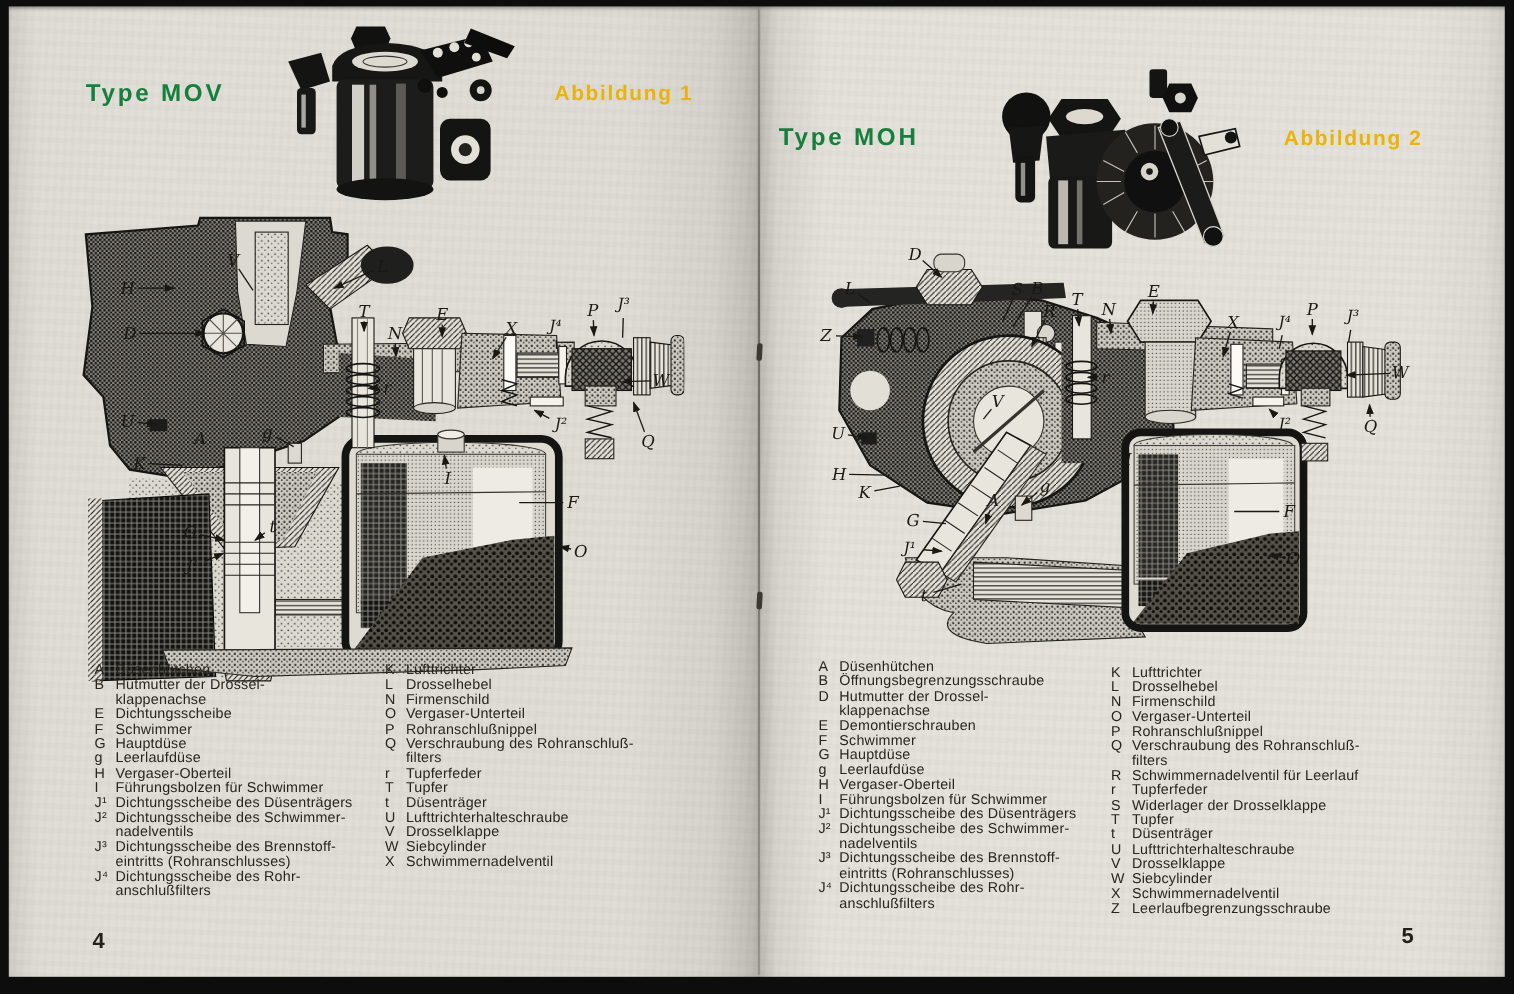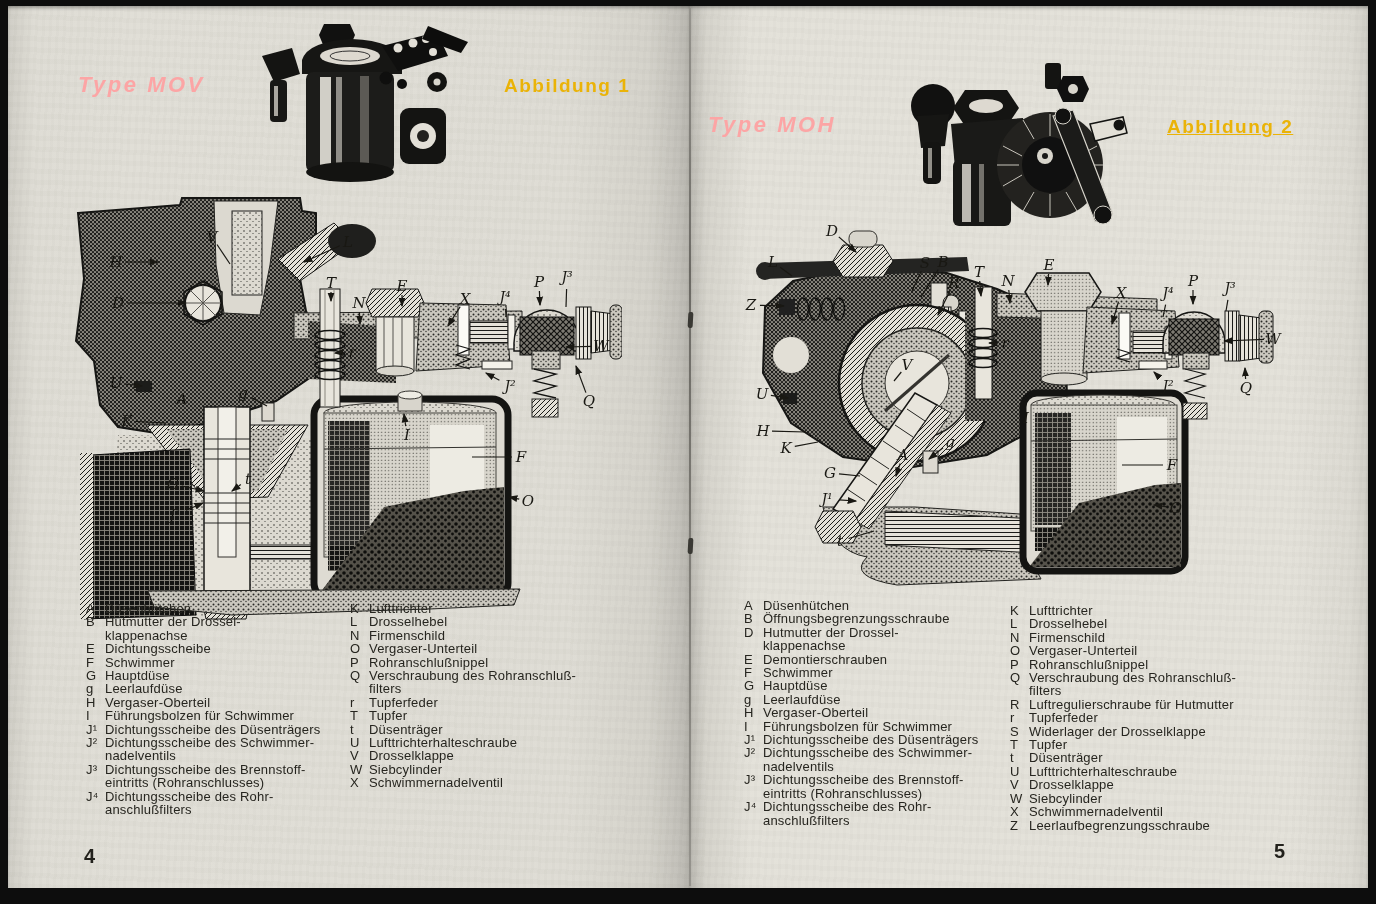--- a/index.html
+++ b/index.html
@@ -21,21 +21,21 @@
     box-shadow:inset 0 3px 4px -2px rgba(0,0,0,.40);
   }
   .grain{position:absolute;inset:0;pointer-events:none;opacity:.5;
     background-image:repeating-linear-gradient(93deg,rgba(120,118,110,.05) 0 3px,rgba(255,255,255,.04) 3px 7px),
                      repeating-linear-gradient(2deg,rgba(90,88,82,.04) 0 5px,rgba(255,255,255,.03) 5px 11px);}
   .gutter-line{position:absolute;left:689px;top:8px;width:2px;height:878px;
     background:linear-gradient(180deg,#8d8b85 0,#55534e 30%,#6b6963 60%,#8d8b85 100%);opacity:.75;}
   .staple{position:absolute;left:688px;width:5px;height:16px;background:#3a3934;border-radius:2px;transform:rotate(3deg);}
   .staple.s1{top:312px;} .staple.s2{top:538px;}
 
-  .type-label{position:absolute;font-weight:700;font-size:22px;letter-spacing:2.5px;color:#fca5a5;font-style:italic;}
+  .type-label{position:absolute;font-weight:700;font-size:22px;letter-spacing:2.5px;color:#15803d;}
   .fig-label{position:absolute;font-weight:700;font-size:19px;letter-spacing:1.5px;color:#eab308;}
   .page-num{position:absolute;font-weight:700;font-size:20px;color:#22211c;}
 
   .legend{position:absolute;font-size:13px;line-height:13.4px;letter-spacing:.2px;color:#26251f;}
   .lrow{display:flex;align-items:flex-start;}
   .lkey{flex:0 0 19px;white-space:nowrap;}
   .ltext{flex:1;white-space:pre-line;}
 
   svg.art{position:absolute;}
   svg.overlay{position:absolute;left:0;top:0;pointer-events:none;}
@@ -100,21 +100,21 @@
 <div class="page page-right">
     <div class="grain"></div>
   </div>
 <div class="gutter-line"></div>
 <div class="staple s1"></div>
 <div class="staple s2"></div>
 
 <div class="type-label" style="left:78px;top:72px;">Type MOV</div>
 <div class="fig-label" style="left:504px;top:75px;">Abbildung 1</div>
 <div class="type-label" style="left:708px;top:112px;">Type MOH</div>
-<div class="fig-label" style="left:1167px;top:116px;text-decoration:underline;">Abbildung 2</div>
+<div class="fig-label" style="left:1167px;top:116px;">Abbildung 2</div>
 <div class="page-num" style="left:84px;top:845px;">4</div>
 <div class="page-num" style="left:1274px;top:840px;">5</div>
 
 <svg class="art" style="left:232px;top:14px;" width="240" height="190" viewBox="0 0 240 190">
   <path d="M30,42 L60,34 L68,60 L42,68 Z" fill="#141412"></path>
   <rect x="38" y="66" width="17" height="42" rx="4" fill="#181816"></rect>
   <rect x="42" y="72" width="4" height="30" fill="#cfccc3" opacity=".8"></rect>
   <polygon points="92,10 118,10 123,21 118,33 92,33 87,21" fill="#111110"></polygon>
   <path d="M70,46 Q76,27 120,25 Q164,27 170,46 L170,60 L70,60 Z" fill="#161614"></path>
   <ellipse cx="118" cy="42" rx="30" ry="9" fill="#ddd9d0"></ellipse>
@@ -486,21 +486,21 @@
       <span class="lkey">P</span>
       <span class="ltext">Rohranschlußnippel</span>
     </div>
     <div class="lrow">
       <span class="lkey">Q</span>
       <span class="ltext">Verschraubung des Rohranschluß-
 filters</span>
     </div>
     <div class="lrow">
       <span class="lkey">R</span>
-      <span class="ltext">Luftregulierschraube für Hutmutter</span>
+      <span class="ltext">Schwimmernadelventil für Leerlauf</span>
     </div>
     <div class="lrow">
       <span class="lkey">r</span>
       <span class="ltext">Tupferfeder</span>
     </div>
     <div class="lrow">
       <span class="lkey">S</span>
       <span class="ltext">Widerlager der Drosselklappe</span>
     </div>
     <div class="lrow">

